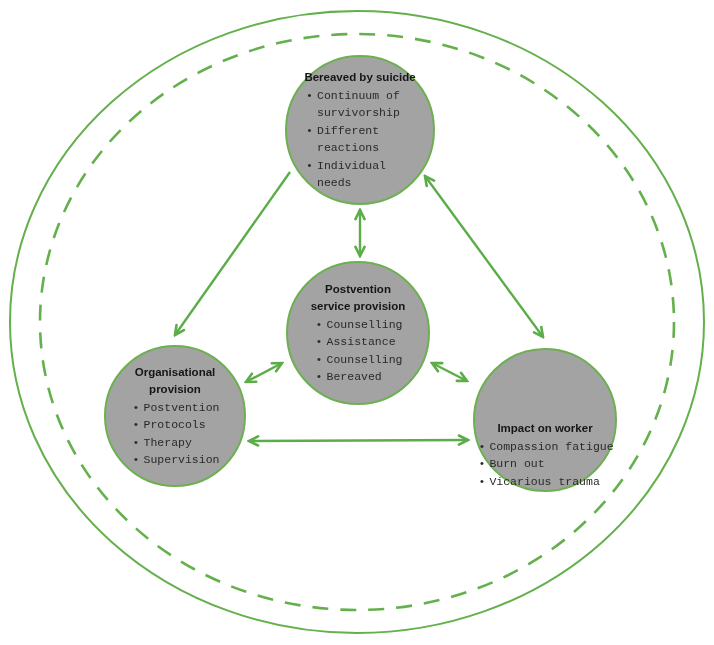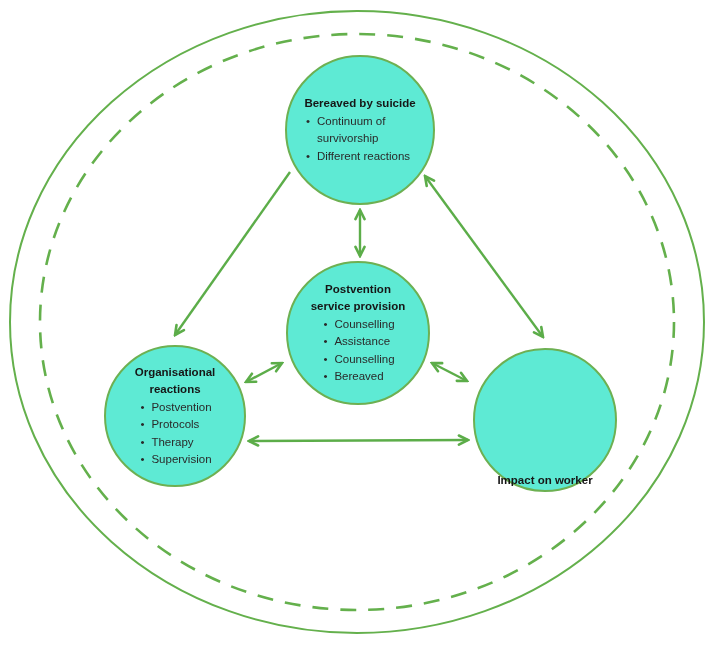--- a/index.html
+++ b/index.html
@@ -7,21 +7,21 @@
     position:relative;
     width:714px;height:645px;
     background:#ffffff;
     font-family:"Liberation Sans", sans-serif;
     overflow:hidden;
   }
   svg.layer{position:absolute;left:0;top:0;}
   .node{
     position:absolute;
     border-radius:50%;
-    background:#5eead4;
+    background:#a3a3a3;
     border:2.4px solid #6db052;
     box-sizing:border-box;
     display:flex;
     flex-direction:column;
     align-items:center;
     justify-content:center;
     text-align:center;
     color:#222222;
   }
   .node-title{
@@ -31,20 +31,21 @@
     color:#161616;
     max-width:118px;
     margin-bottom:1px;
   }
   .bullets{
     display:inline-block;
     text-align:left;
     font-size:11.5px;
     line-height:17.5px;
     color:#2a2a2a;
+    font-family:Liberation Mono, monospace;
   }
   .bullets.w-fixed{width:112px;}
   .bullet{
     position:relative;
     padding-left:13px;
   }
   .bullet::before{
     content:"\2022";
     position:absolute;
     left:2px;
@@ -77,40 +78,46 @@
     <line x1="246" y1="382" x2="282" y2="363" stroke="#5cad49" stroke-width="2.4" marker-start="url(#ah)" marker-end="url(#ah)"></line>
     <line x1="432" y1="363" x2="467" y2="381" stroke="#5cad49" stroke-width="2.4" marker-start="url(#ah)" marker-end="url(#ah)"></line>
     <line x1="249" y1="441" x2="468" y2="440" stroke="#5cad49" stroke-width="2.4" marker-start="url(#ah)" marker-end="url(#ah)"></line>
   </svg>
 
   <div class="node node-bereaved">
     <div class="node-title">Bereaved by suicide</div>
     <div class="bullets w-fixed">
       <div class="bullet">Continuum of survivorship</div>
       <div class="bullet">Different reactions</div>
+      <div class="bullet">Individual needs</div>
     </div>
   </div>
 
   <div class="node node-postvention">
     <div class="node-title title-narrow">Postvention service provision</div>
     <div class="bullets">
       <div class="bullet">Counselling</div>
       <div class="bullet">Assistance</div>
       <div class="bullet">Counselling</div>
       <div class="bullet">Bereaved</div>
     </div>
   </div>
 
   <div class="node node-organisational">
-    <div class="node-title title-narrow">Organisational reactions</div>
+    <div class="node-title title-narrow">Organisational provision</div>
     <div class="bullets">
       <div class="bullet">Postvention</div>
       <div class="bullet">Protocols</div>
       <div class="bullet">Therapy</div>
       <div class="bullet">Supervision</div>
     </div>
   </div>
 
   <div class="node node-impact">
     <div class="node-title">Impact on worker</div>
+    <div class="bullets">
+      <div class="bullet">Compassion fatigue</div>
+      <div class="bullet">Burn out</div>
+      <div class="bullet">Vicarious trauma</div>
+    </div>
   </div>
 
 </div>
 
 </body></html>

